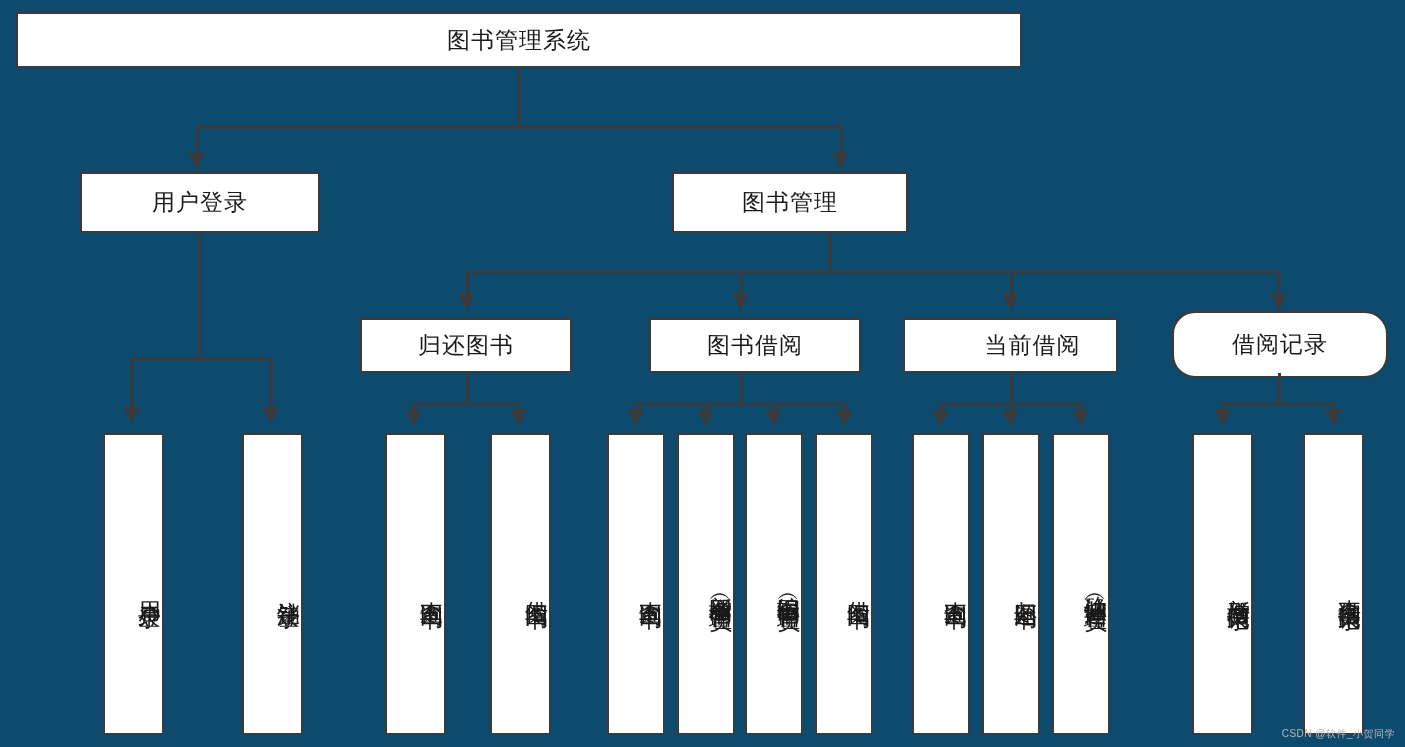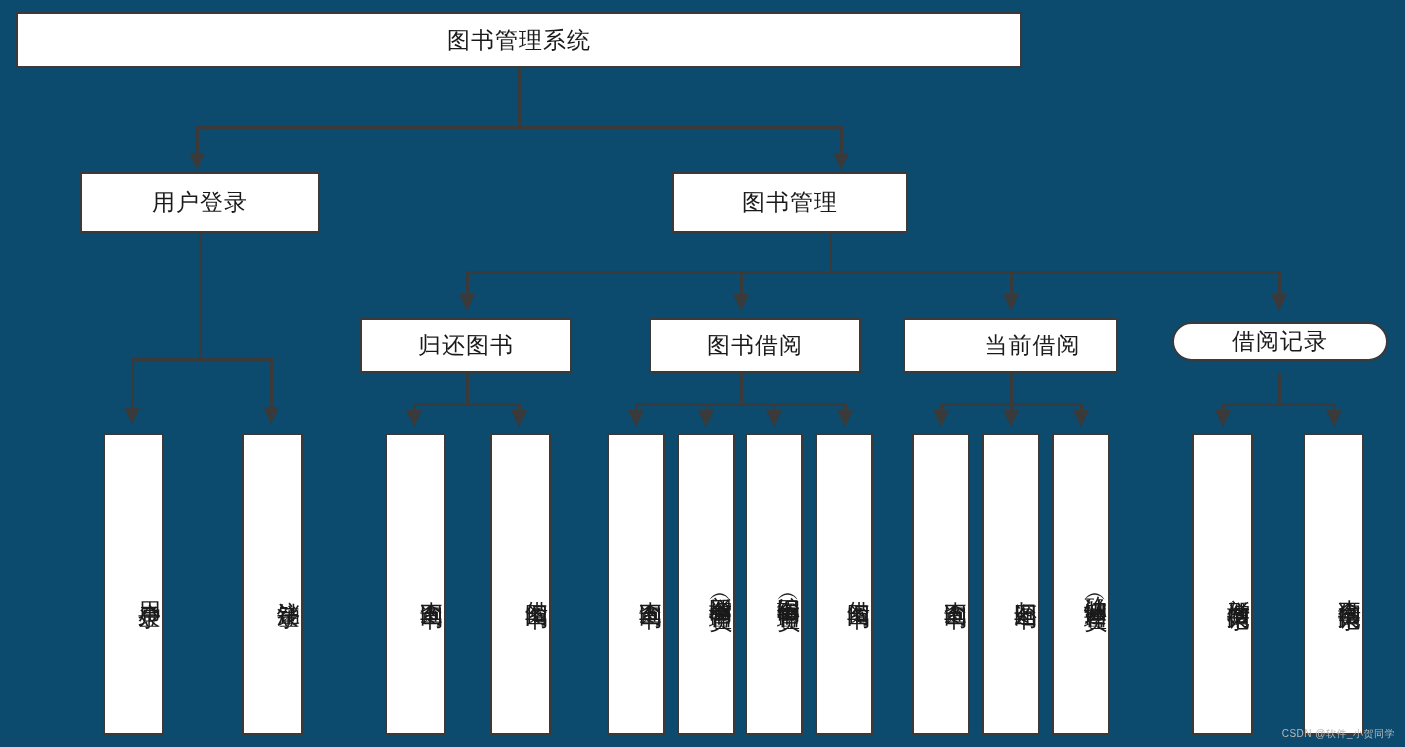--- a/index.html
+++ b/index.html
@@ -121,21 +121,21 @@
 
   <div class="node h" style="left:360px; top:318px; width:212px; height:55px;">
     <span>归还图书</span>
   </div>
   <div class="node h" style="left:634px; top:318px; width:212px; height:55px;margin-left:15px;">
     <span>图书借阅</span>
   </div>
   <div class="node h" style="left:903px; top:318px; width:215px; height:55px;padding-left:44px;">
     <span>当前借阅</span>
   </div>
-  <div class="node h" style="left:1172px; top:322px; width:216px; height:39px;border-radius:23px;">
+  <div class="node h" style="left:1172px; top:311px; width:216px; height:67px;border-radius:23px;">
     <span>借阅记录</span>
   </div>
 
   <div class="conn vline" style="left:466px; top:373px; height:32px;"></div>
   <div class="conn hline" style="left:413px; top:403px; width:107px;"></div>
   <div class="conn vline" style="left:413px; top:403px; height:10px;"></div>
   <div class="arrow" style="left:406px; top:410px;"></div>
   <div class="conn vline" style="left:518px; top:403px; height:10px;"></div>
   <div class="arrow" style="left:511px; top:410px;"></div>
 

